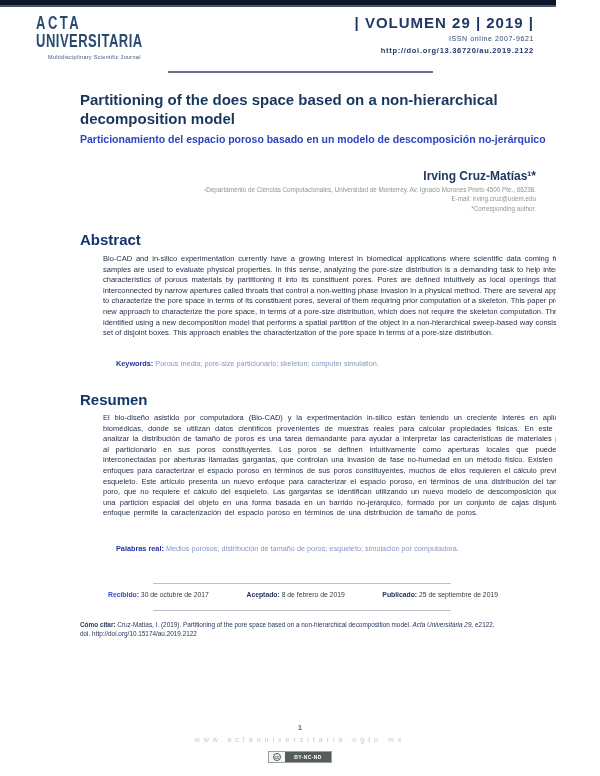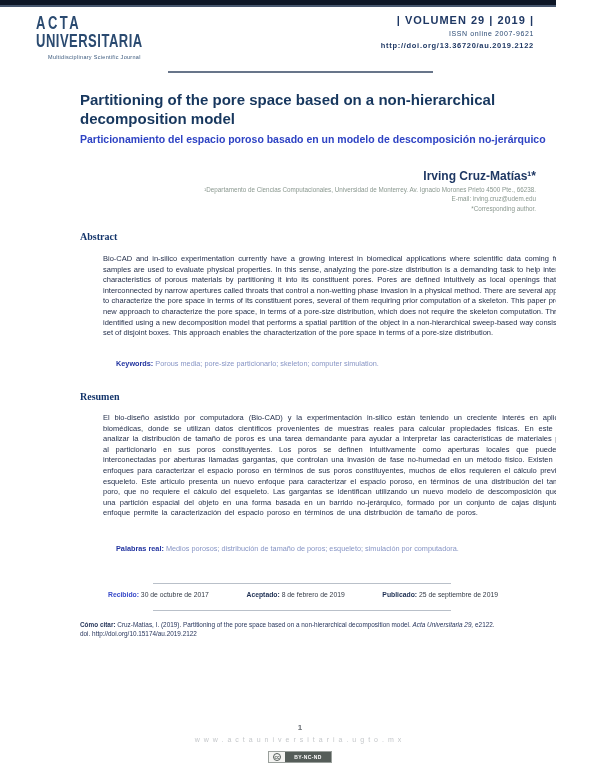--- a/index.html
+++ b/index.html
@@ -29,21 +29,21 @@
     position: absolute; left: 0; top: 20px;
     font-size: 13px; letter-spacing: 0.5px; font-weight: bold;
     transform: scaleY(1.45); transform-origin: left top;
   }
   .logo-tagline {
     position: absolute; left: 12px; top: 44px;
     font-size: 5.5px; letter-spacing: 0.3px; color: #3a587c;
   }
   
   .header-right { position: absolute; right: 22px; top: 14px; text-align: right; color: #1f3864; }
-  .hr-volume { font-size: 11px; font-weight: bold; letter-spacing: 1px; }
+  .hr-volume { font-size: 15px; font-weight: bold; letter-spacing: 1px; }
   .hr-issn { font-size: 7px; margin-top: 4px; color: #2b4a73; letter-spacing: 0.6px; }
   .hr-doi { font-size: 7.5px; font-weight: bold; margin-top: 4px; letter-spacing: 0.7px; }
   .header-divider {
     position: absolute; left: 168px; top: 71px;
     width: 265px; height: 2px; background: #68758a;
   }
   
   .title-en {
     position: absolute; left: 80px; top: 90px; width: 455px;
     font-size: 15px; line-height: 19px; font-weight: bold; color: #17375e;
@@ -52,21 +52,21 @@
     position: absolute; left: 80px; top: 133px; width: 500px;
     font-size: 10.5px; color: #2e43c4; font-weight: bold;
   }
   
   .author-block { position: absolute; right: 20px; top: 169px; text-align: right; }
   .author-name { font-size: 12px; font-weight: bold; color: #1f3864; }
   .author-line { font-size: 6.3px; color: #8a988f; margin-top: 2.5px; }
   
   .section-heading {
     position: absolute; left: 80px;
-    font-size: 10px; font-weight: bold; color: #14356b; font-family: Liberation Serif, serif;
+    font-size: 15px; font-weight: bold; color: #14356b;
   }
   .abstract-heading { top: 231px; }
   .resumen-heading { top: 391px; }
   .body-para {
     position: absolute; left: 103px; width: 481px;
     font-size: 7.5px; line-height: 10.6px; color: #25304c;
     text-align: justify;
   }
   .abstract-para { top: 254px; }
   .resumen-para { top: 413px; word-spacing: 1.2px; }
@@ -136,21 +136,21 @@
   </div>
 
   <div class="header-right">
     <div class="hr-volume">|  VOLUMEN 29  |  2019  |</div>
     <div class="hr-issn">ISSN online 2007-9621</div>
     <div class="hr-doi">http://doi.org/13.36720/au.2019.2122</div>
   </div>
 
   <div class="header-divider"></div>
 
-  <h1 class="title-en">Partitioning of the pore space based on a non-hierarchical decomposition model</h1>
+  <h1 class="title-en">Partitioning of the does space based on a non-hierarchical decomposition model</h1>
   <div class="title-es">Particionamiento del espacio poroso basado en un modelo de descomposición no-jerárquico</div>
 
   <div class="author-block">
     <div class="author-name">Irving Cruz-Matías¹*</div>
     <div class="author-line">¹Departamento de Ciencias Computacionales, Universidad de Monterrey. Av. Ignacio Morones Prieto 4500 Pte., 66238.</div>
     <div class="author-line">E-mail: irving.cruz@udem.edu</div>
     <div class="author-line">*Corresponding author.</div>
   </div>
 
   <h2 class="section-heading abstract-heading">Abstract</h2>

